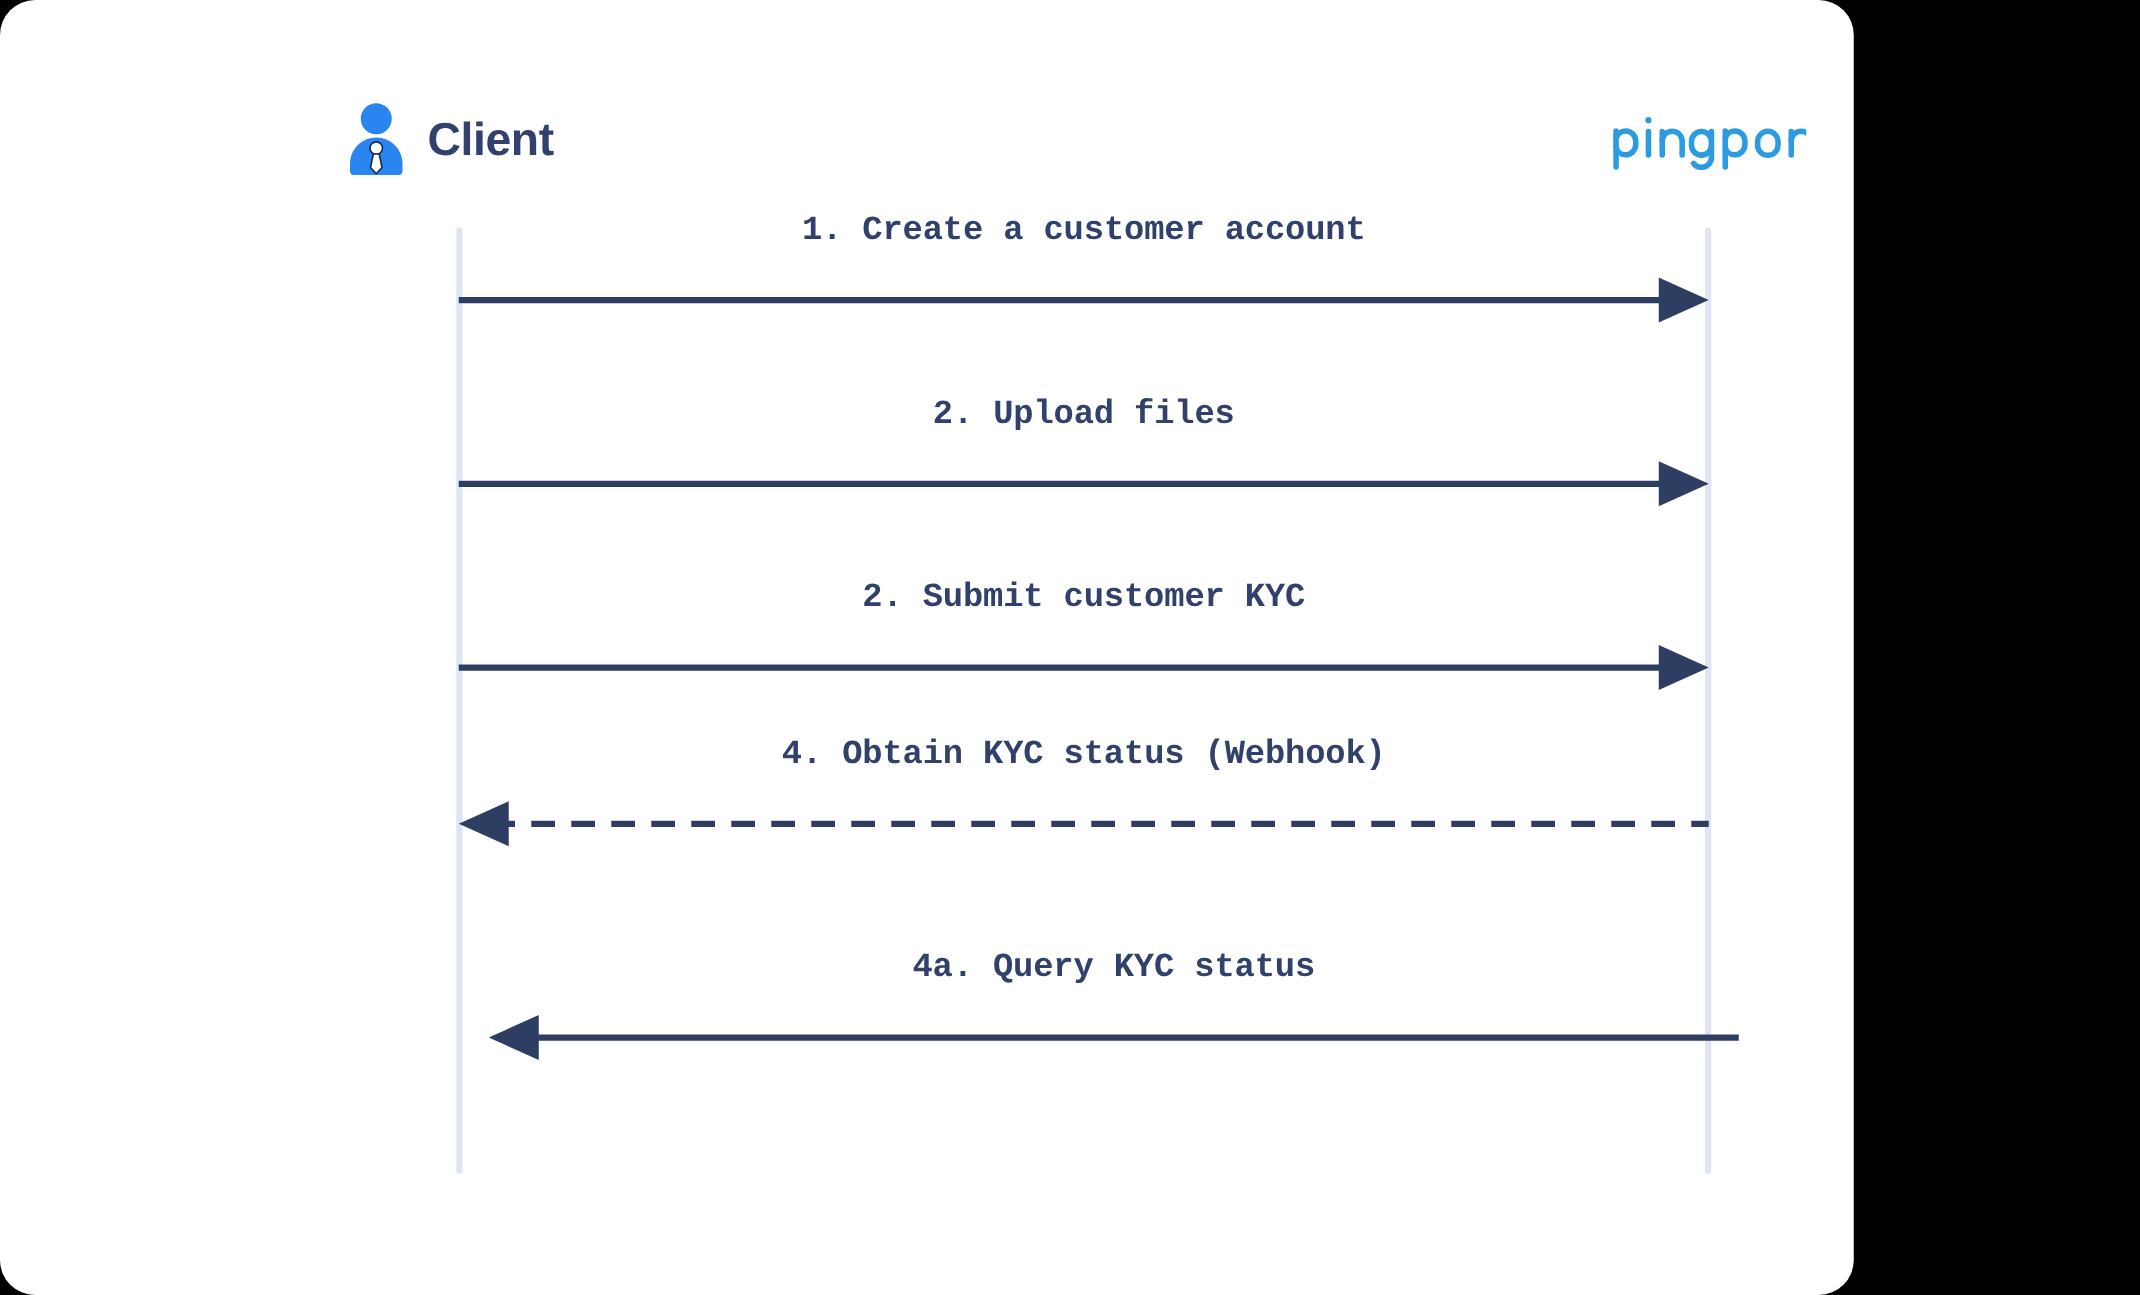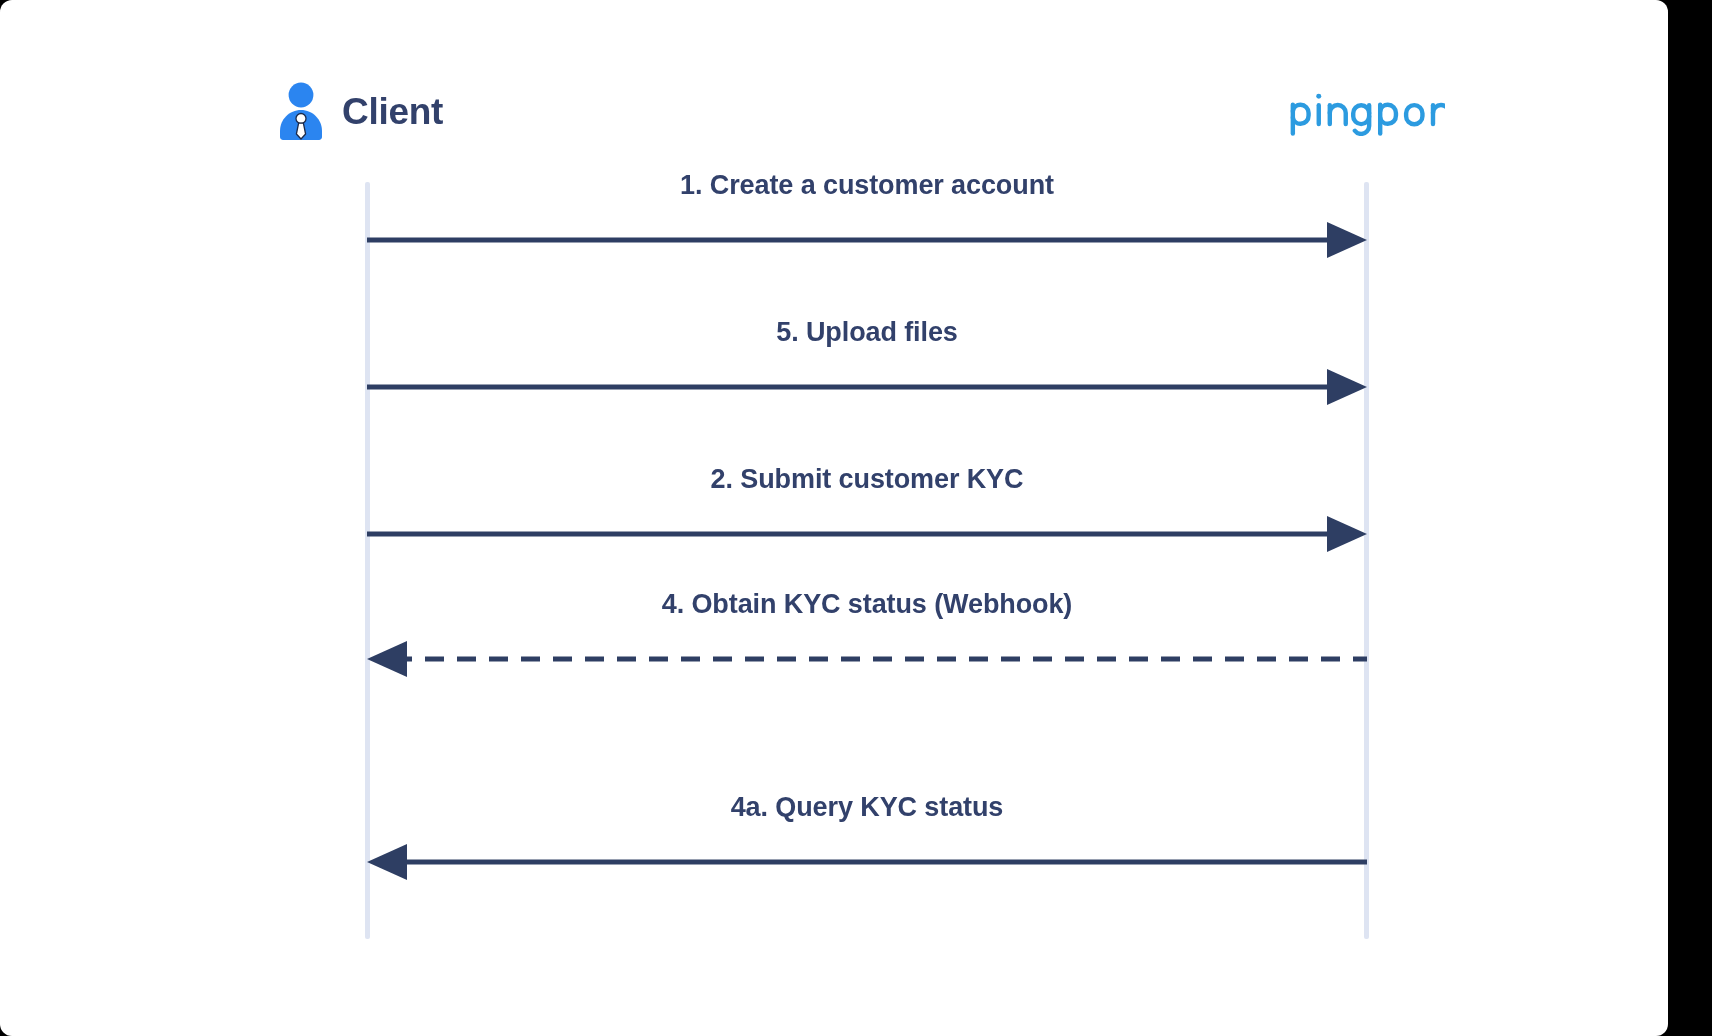--- a/index.html
+++ b/index.html
@@ -12,24 +12,24 @@
     width: 1712px;
     height: 1036px;
     overflow: hidden;
     font-family: "Liberation Sans", sans-serif;
   }
 
   #card {
     position: absolute;
     left: 0;
     top: 0;
-    width: 1668px;
+    width: 1483px;
     height: 1036px;
     background: #FFFFFF;
-    border-radius: 12px;
+    border-radius: 28px;
     overflow: hidden;
   }
 
   
   .actor {
     position: absolute;
     display: flex;
     align-items: center;
     gap: 18px;
   }
@@ -77,42 +77,42 @@
     left: 365px;
     width: 1004px;
     height: 92px;
   }
   .message-label {
     position: absolute;
     left: 0;
     right: 0;
     top: 0;
     text-align: center;
-    font-family: Liberation Sans, sans-serif;
+    font-family: Liberation Mono, monospace;
     font-size: 27px;
     font-weight: 700;
     color: #32416B;
     letter-spacing: -0.1px;
     white-space: nowrap;
   }
   .message-arrow {
     position: absolute;
     left: 0;
     top: 48px;
     width: 1004px;
     height: 44px;
     display: block;
     overflow: visible;
   }
 
   #msg-1 { top: 170px; }
   #msg-2 { top: 317px; }
   #msg-3 { top: 464px; }
   #msg-4 { top: 589px; }
-  #msg-4a{ top: 792px; }
+  #msg-4a{ top: 760px; margin-left: 24px; }
 </style>
 </head>
 <body>
 
 <div id="card">
 
   <div class="actor" id="actor-client">
     <span>
       <svg class="client-icon" viewBox="0 0 46 58" xmlns="http://www.w3.org/2000/svg">
 
@@ -163,21 +163,21 @@
 
   <div class="message" id="msg-1">
     <div class="message-label">1. Create a customer account</div>
     <svg class="message-arrow" viewBox="0 0 1004 44">
       <line x1="2" y1="22" x2="976" y2="22" stroke="#2E3E63" stroke-width="5"></line>
       <path d="M1002 22 L962 4 L962 40 Z" fill="#2E3E63"></path>
     </svg>
   </div>
 
   <div class="message" id="msg-2">
-    <div class="message-label">5. Upload files</div>
+    <div class="message-label">2. Upload files</div>
     <svg class="message-arrow" viewBox="0 0 1004 44">
       <line x1="2" y1="22" x2="976" y2="22" stroke="#2E3E63" stroke-width="5"></line>
       <path d="M1002 22 L962 4 L962 40 Z" fill="#2E3E63"></path>
     </svg>
   </div>
 
   <div class="message" id="msg-3">
     <div class="message-label">2. Submit customer KYC</div>
     <svg class="message-arrow" viewBox="0 0 1004 44">
       <line x1="2" y1="22" x2="976" y2="22" stroke="#2E3E63" stroke-width="5"></line>

